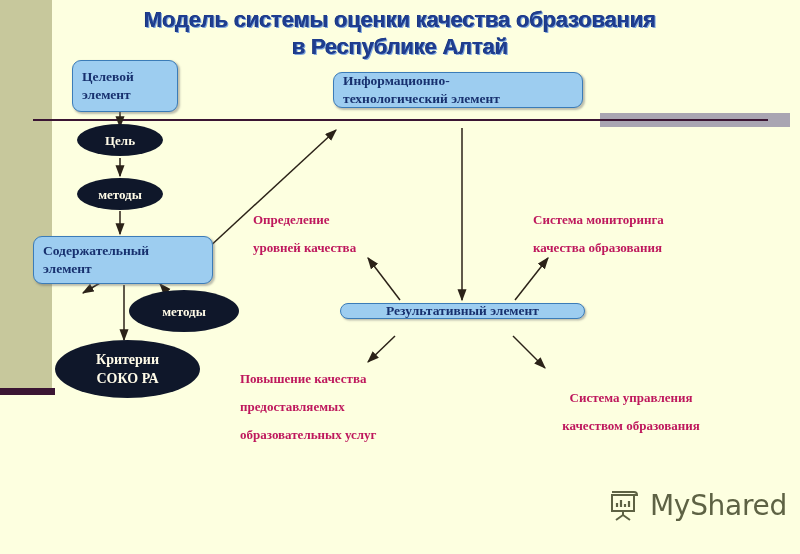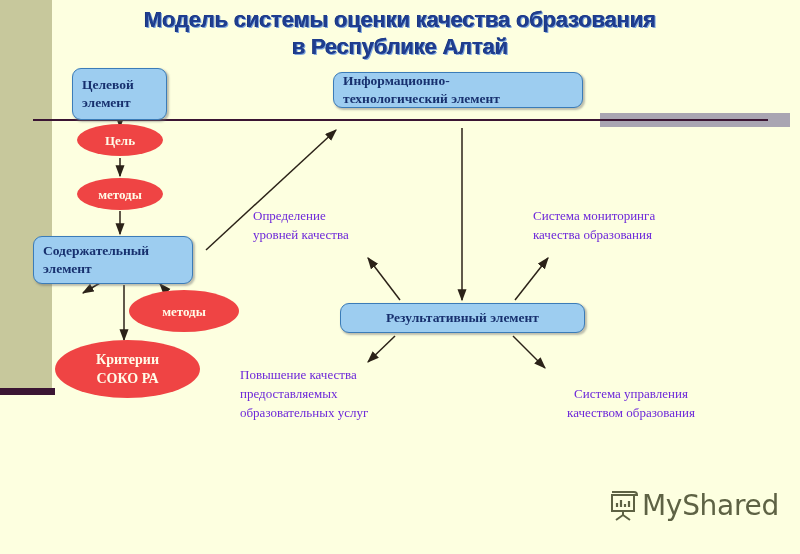--- a/index.html
+++ b/index.html
@@ -97,31 +97,31 @@
     font-weight: bold;
     font-size: 13.5px;
     line-height: 18px;
     padding: 5px 9px;
     box-shadow: 1.5px 1.5px 2px rgba(110,110,110,0.45);
     display: flex;
     align-items: center;
     white-space: pre-line;
   }
 
-  #box-target  { left: 72px;  top: 60px;  width: 95px;  height: 52px; margin-top: 8px; }
+  #box-target  { left: 72px;  top: 60px;  width: 106px;  height: 52px; }
   #box-info    { left: 333px; top: 72px;  width: 250px; height: 36px; }
-  #box-content { left: 33px;  top: 236px; width: 160px; height: 48px; }
-  #box-result  { left: 340px; top: 303px; width: 245px; height: 30px;
+  #box-content { left: 33px;  top: 236px; width: 180px; height: 48px; }
+  #box-result  { left: 340px; top: 303px; width: 245px; height: 16px;
                  justify-content: center; }
 
   
   .node-ellipse {
     position: absolute;
     box-sizing: border-box;
-    background: #ef4444;
+    background: #0f172a;
     border-radius: 50%;
     color: #fffbe8;
     font-weight: bold;
     font-size: 13px;
     line-height: 17px;
     display: flex;
     align-items: center;
     justify-content: center;
     text-align: center;
     white-space: pre-line;
@@ -130,39 +130,40 @@
   #ell-goal      { left: 77px;  top: 124px; width: 86px;  height: 32px; }
   #ell-tasks     { left: 77px;  top: 178px; width: 86px;  height: 32px; }
   #ell-principles{ left: 7px;   top: 290px; width: 116px; height: 42px; }
   #ell-methods   { left: 129px; top: 290px; width: 110px; height: 42px; }
   #ell-criteria  { left: 55px;  top: 340px; width: 145px; height: 58px;
                    font-size: 14px; line-height: 19px; }
 
   
   .free-label {
     position: absolute;
-    color: #6d28d9;
-    font-weight: normal;
+    color: #be185d;
+    font-weight: bold;
     font-size: 13px;
-    line-height: 19px;
+    line-height: 28px;
     white-space: pre-line;
   }
 
   #lbl-levels    { left: 253px; top: 206px; width: 150px; text-align: left; }
   #lbl-monitor   { left: 533px; top: 206px; width: 190px; text-align: left; }
   #lbl-improve   { left: 240px; top: 365px; width: 200px; text-align: left; }
   #lbl-mgmt      { left: 531px; top: 384px; width: 200px; text-align: center; }
 
   
   .watermark {
     position: absolute;
     left: 608px;
     top: 488px;
     display: flex;
     align-items: center;
+    gap: 8px;
     opacity: 0.9;
   }
   .watermark .wm-text {
     font-family: "DejaVu Sans", "Liberation Sans", sans-serif;
     font-size: 28px;
     color: #4d5234;
     letter-spacing: -0.3px;
   }
   .watermark svg { display: block; }
 </style>

